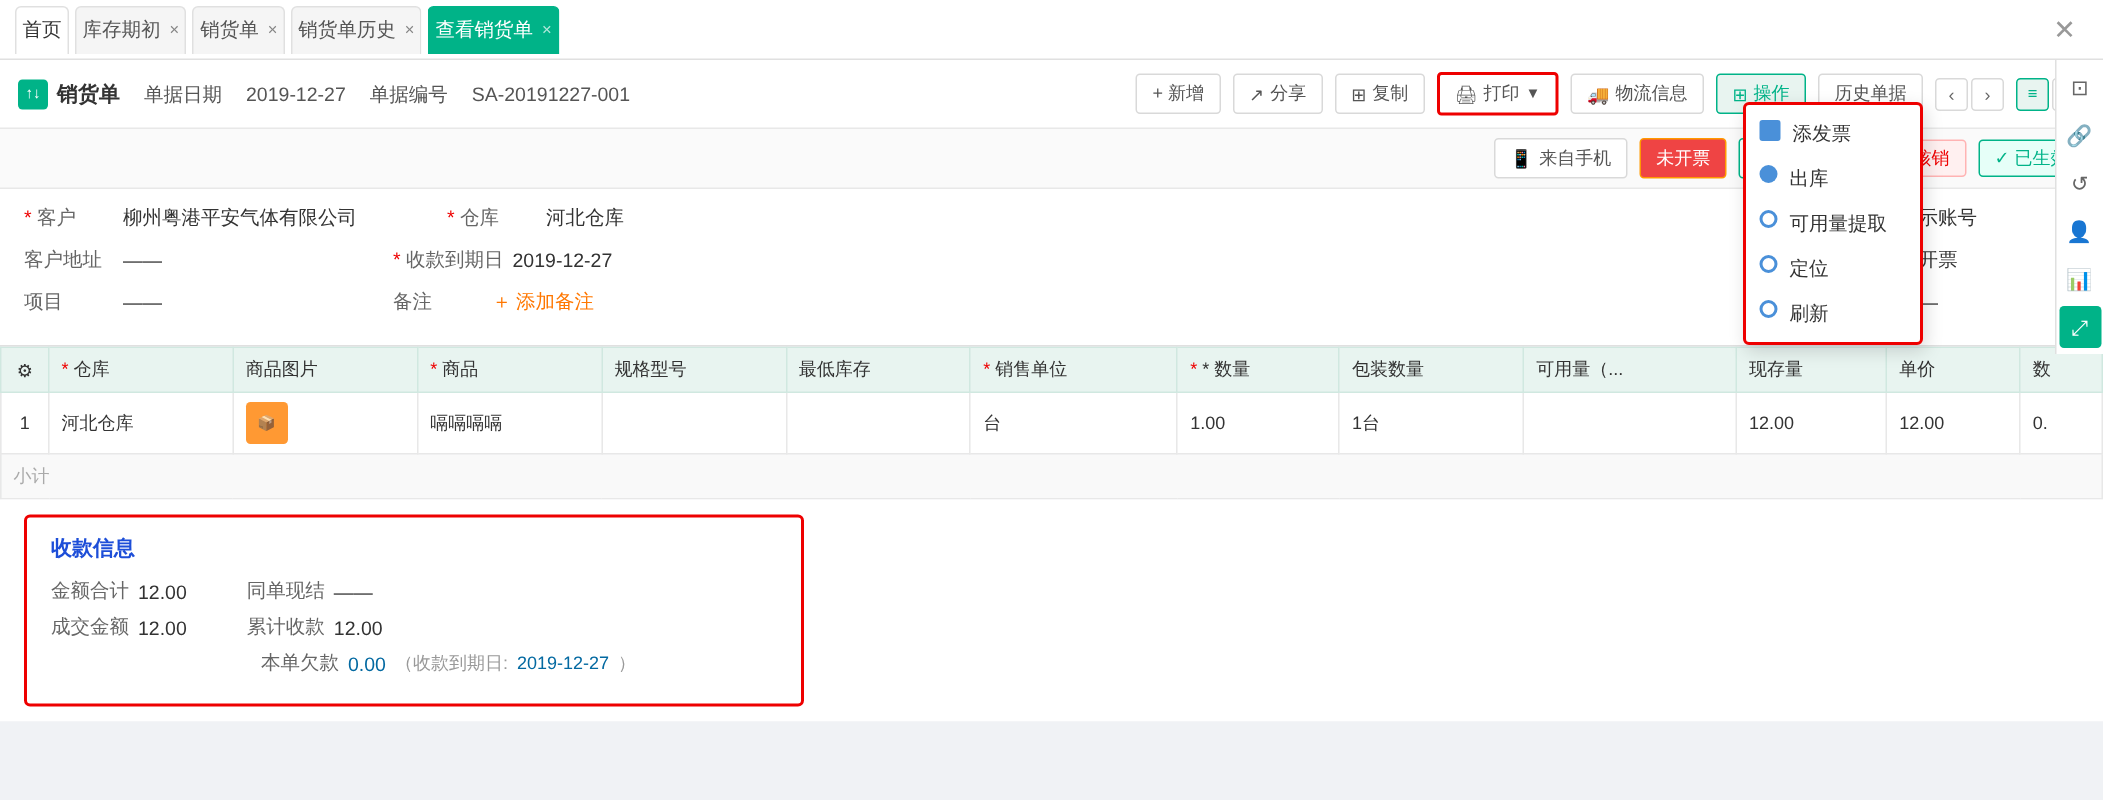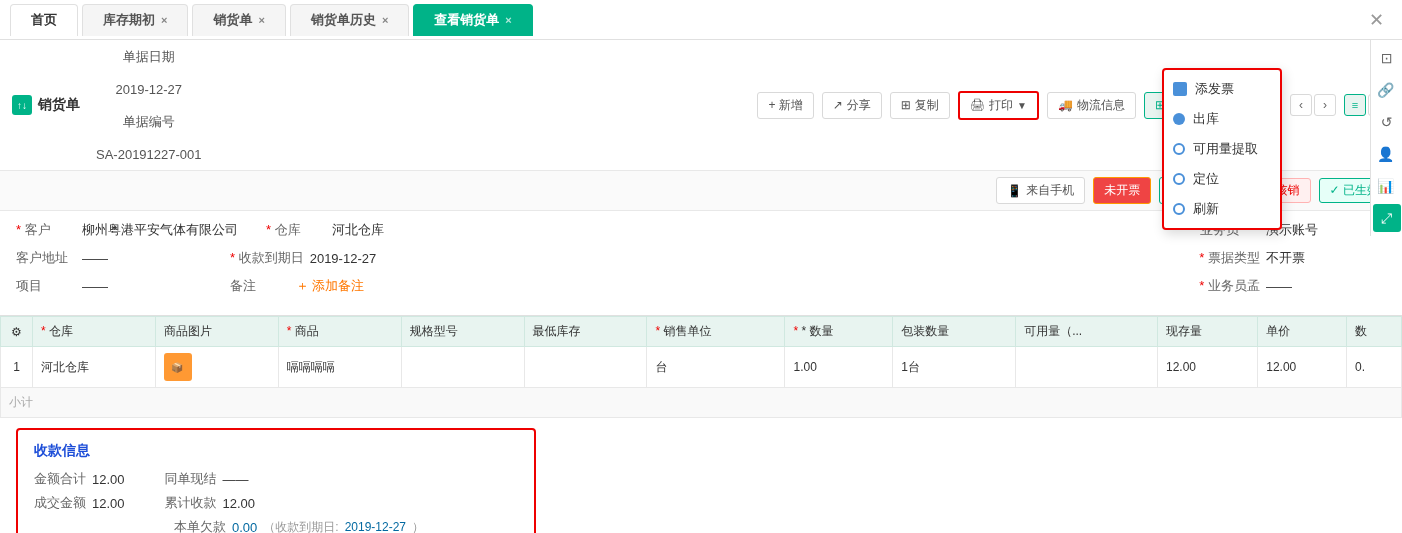--- a/index.html
+++ b/index.html
@@ -11,31 +11,30 @@
       align-items: center;
       background: #fff;
       border-bottom: 1px solid #e0e0e0;
       height: 40px;
       padding: 0 10px;
       gap: 4px;
     }
     .tab-item {
       display: flex;
       align-items: center;
-      padding: 6px 20px;
+      padding: 6px 4px;
       height: 32px;
       border-radius: 4px 4px 0 0;
       cursor: pointer;
       font-size: 13px;
       gap: 6px;
       color: #555;
       background: #f5f5f5;
       border: 1px solid #e0e0e0;
       border-bottom: none;
-      font-weight: bold;
     }
     .tab-item.active {
       background: #00b388;
       color: #fff;
       border-color: #00b388;
     }
     .tab-item .close-btn {
       font-size: 11px;
       opacity: 0.7;
       cursor: pointer;
@@ -79,21 +78,20 @@
       justify-content: center;
       color: #fff;
       font-size: 10px;
     }
     .doc-meta {
       display: flex;
       align-items: center;
       gap: 16px;
       font-size: 13px;
       color: #555;
-      flex-direction: column;
     }
     .doc-actions {
       margin-left: auto;
       display: flex;
       align-items: center;
       gap: 8px;
     }
     .action-btn {
       display: flex;
       align-items: center;
@@ -160,21 +158,21 @@
       color: #e00;
     }
     .field-value {
       color: #333;
       font-size: 13px;
       min-width: 120px;
     }
     .field-group {
       display: flex;
       align-items: center;
-      gap: 28px;
+      gap: 60px;
       flex: 1;
     }
     .field-item {
       display: flex;
       align-items: center;
       gap: 6px;
     }
     .add-link {
       color: #ff7700;
       cursor: pointer;
@@ -274,21 +272,21 @@
       background: #fff;
       border: 2px solid #e00;
       border-radius: 4px;
       box-shadow: 2px 4px 12px rgba(0,0,0,0.15);
       z-index: 100;
       min-width: 120px;
       padding: 4px 0;
     }
     .dropdown-item {
       display: flex;
-      align-items: center;
+      align-items: flex-start;
       padding: 6px 9px;
       cursor: pointer;
       gap: 8px;
       font-size: 13px;
       color: #333;
     }
     .dropdown-item .item-icon {
       width: 14px;
       height: 14px;
       border-radius: 2px;

